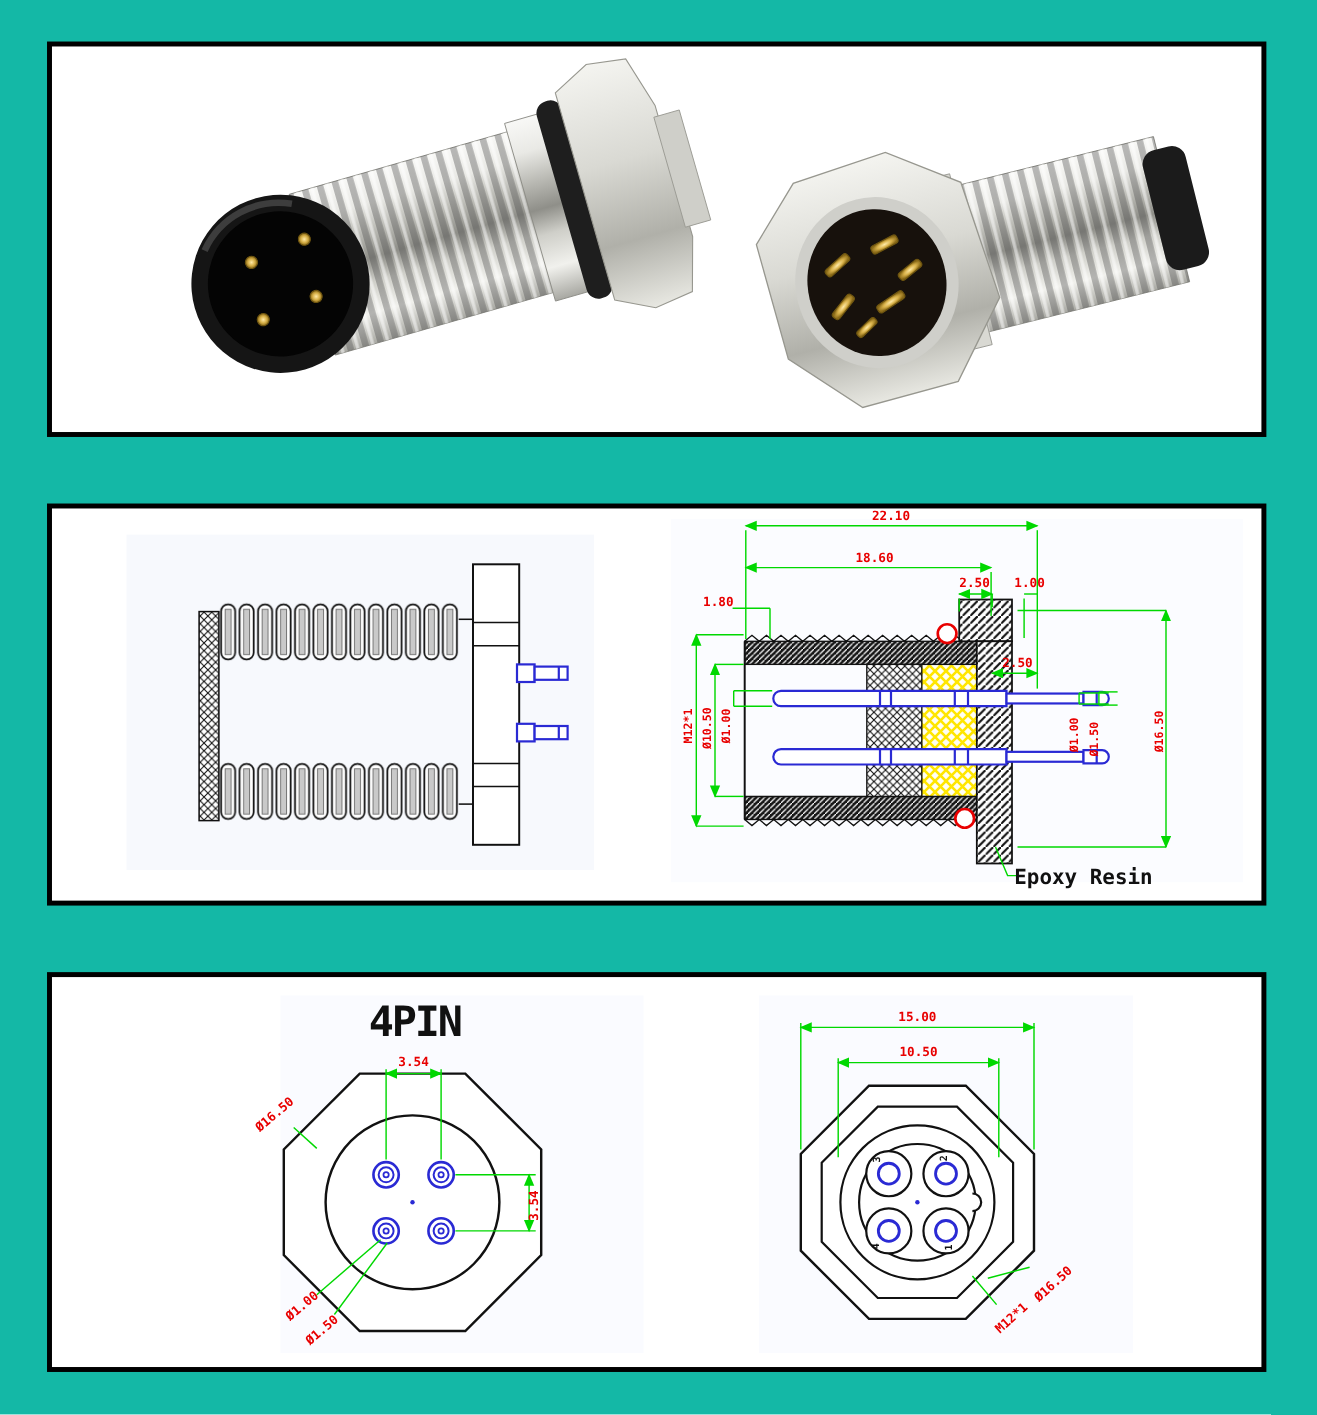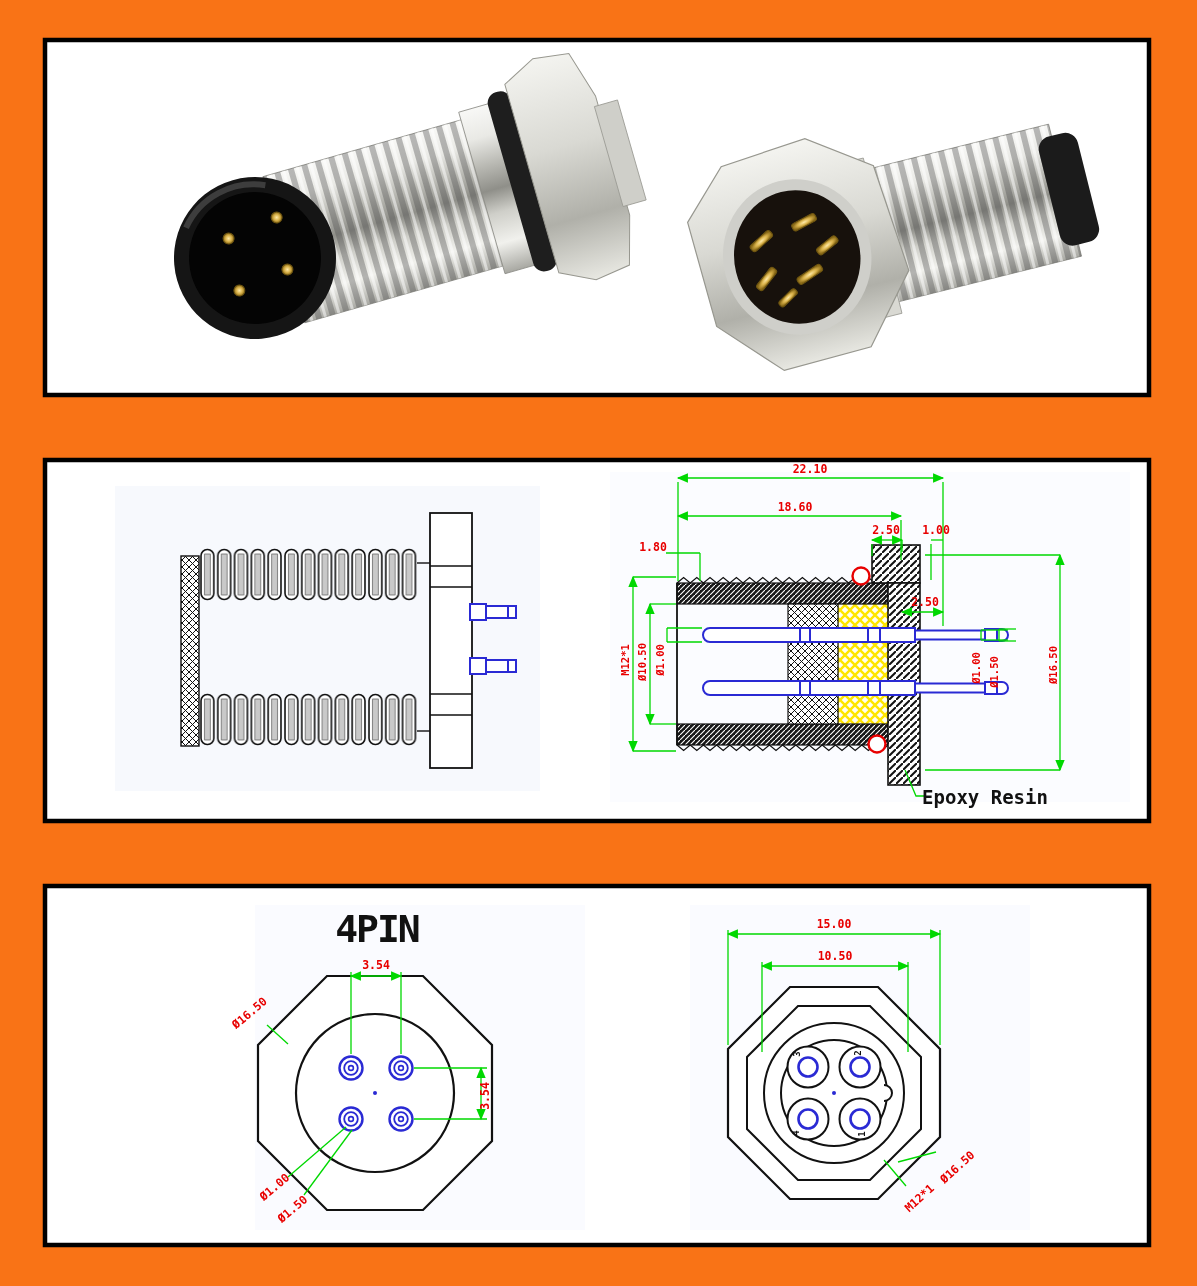--- a/index.html
+++ b/index.html
@@ -1,16 +1,16 @@
 <!DOCTYPE html>
 <html><head>
 <meta charset="utf-8">
 <style>
   html,body{margin:0;padding:0;background:#fff;}
-  #page{position:relative;width:1197px;height:1286px;background:#f97316;font-family:"DejaVu Sans Mono",monospace;}
+  #page{position:relative;width:1197px;height:1286px;background:#14b8a6;font-family:"DejaVu Sans Mono",monospace;}
   svg{position:absolute;left:0;top:0;}
   text{user-select:none;}
   .dimtxt{font-family:"DejaVu Sans Mono",monospace;font-weight:bold;font-size:11.5px;fill:#e80000;}
   .dimtxt-sm{font-family:"DejaVu Sans Mono",monospace;font-weight:bold;font-size:10.5px;fill:#e80000;}
   .blktxt{font-family:"DejaVu Sans Mono",monospace;font-weight:bold;fill:#111;}
 </style>
 </head>
 <body>
 
 <div id="page">

